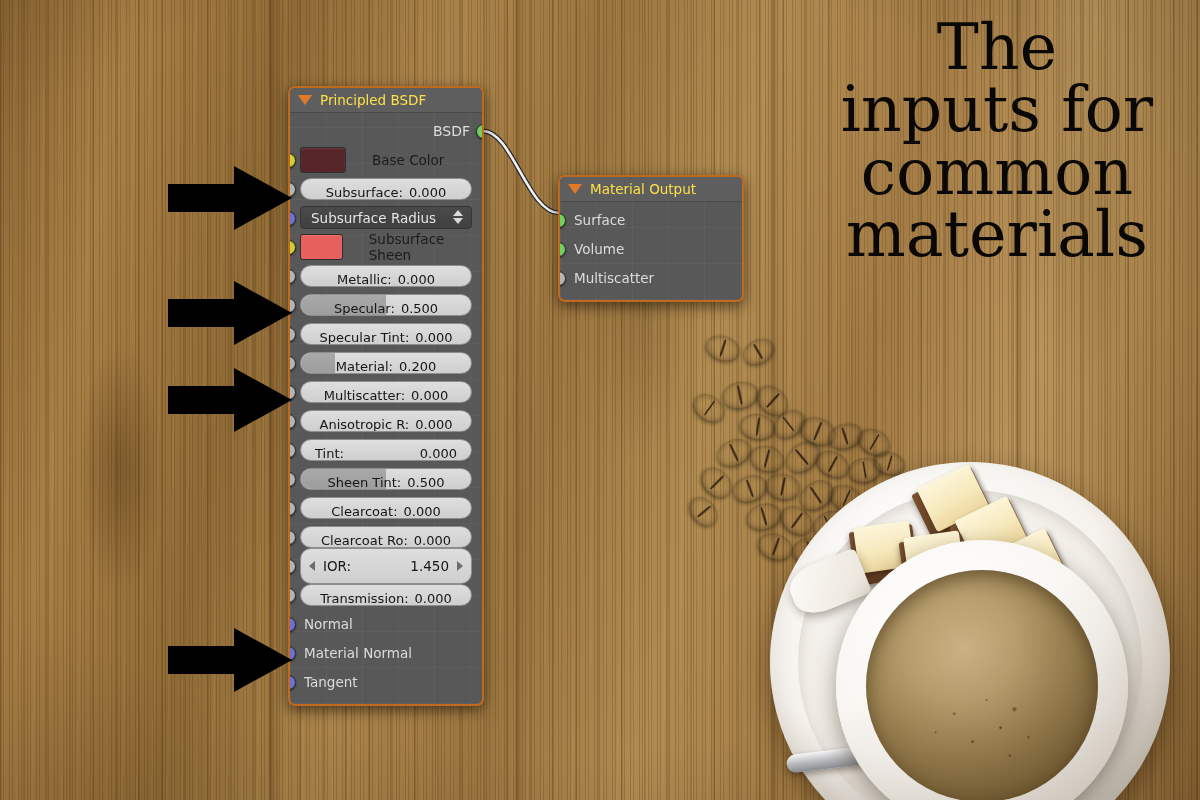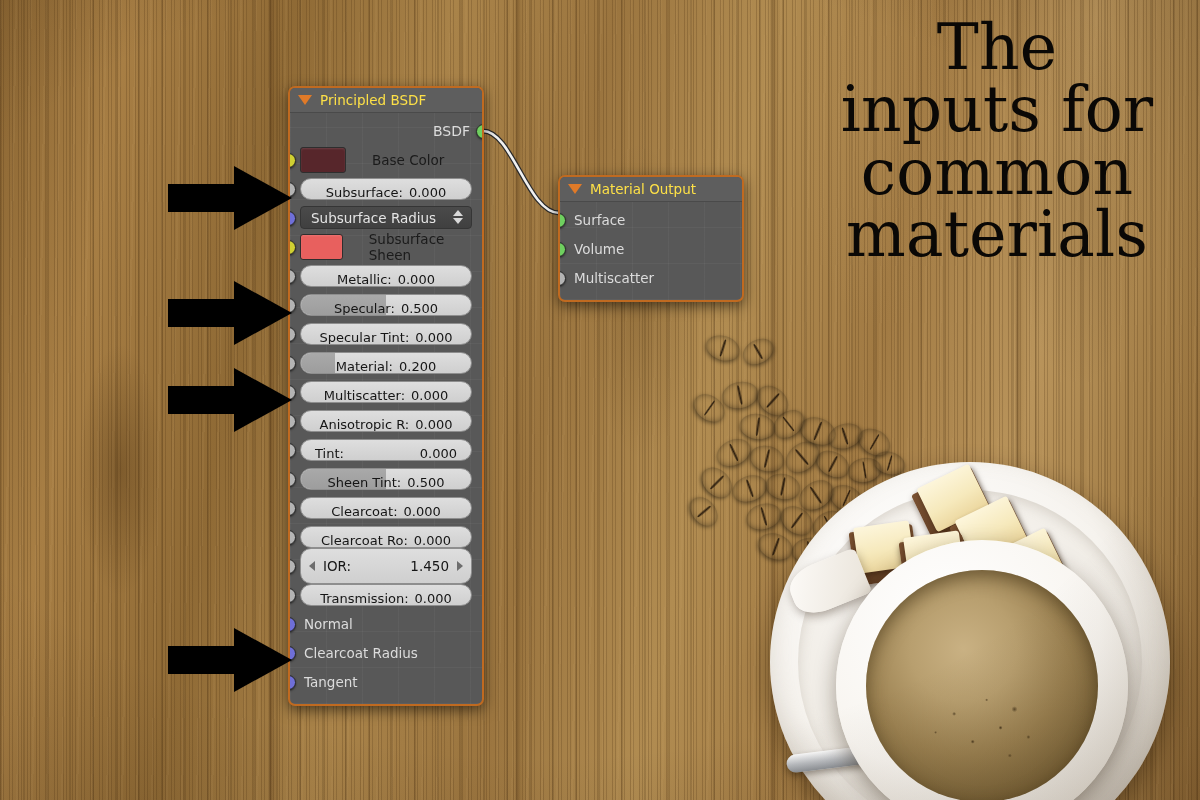--- a/index.html
+++ b/index.html
@@ -516,21 +516,21 @@
         </div>
       </div>
 
       <div class="row">
         <div class="socket sock-in s-vector"></div>
         <div class="in-label light">Normal</div>
       </div>
 
       <div class="row">
         <div class="socket sock-in s-vector"></div>
-        <div class="in-label light">Clearcoat Radius</div>
+        <div class="in-label light">Material Normal</div>
       </div>
 
       <div class="row">
         <div class="socket sock-in s-vector"></div>
         <div class="in-label light">Tangent</div>
       </div>
 
     </div>
   </div>
 

